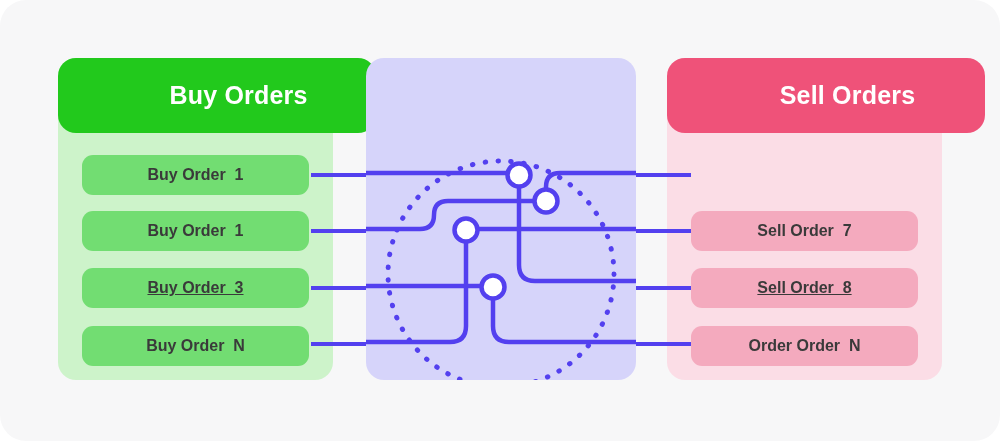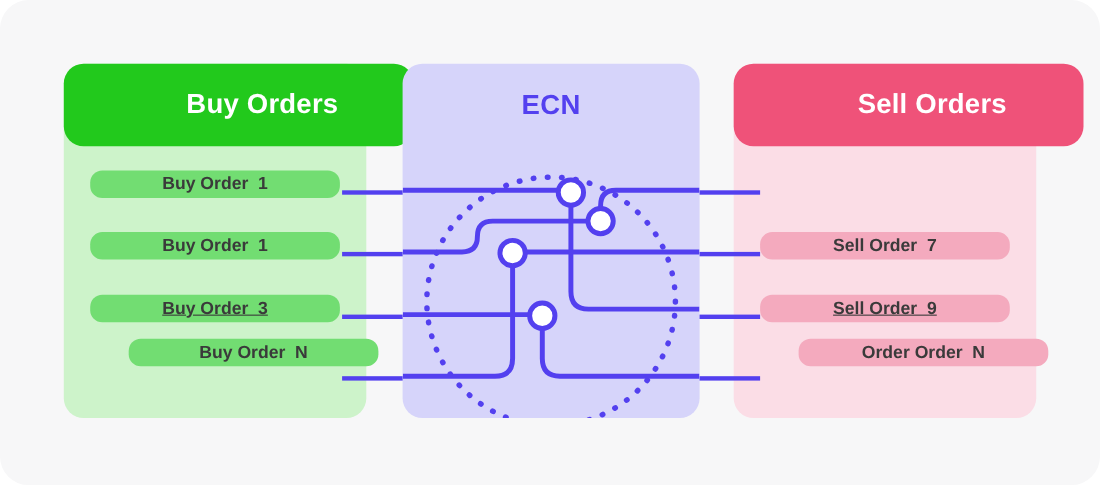--- a/index.html
+++ b/index.html
@@ -31,27 +31,27 @@
 
   #ecn-title{
     position:absolute;left:0;top:0;width:270px;height:76px;
     display:flex;align-items:center;justify-content:center;
     color:#5340ef;font-size:25px;font-weight:bold;letter-spacing:.4px;
     z-index:4;
   }
 
   
   .pill{
-    position:absolute;left:24px;width:227px;height:25px;border-radius:11px;
+    position:absolute;left:24px;width:227px;height:40px;border-radius:11px;
     display:flex;align-items:center;justify-content:center;
     font-size:16px;font-weight:bold;color:#3a3a3a;white-space:pre;
   }
   #buy-panel  .pill{background:#72dd72;}
   #sell-panel .pill{background:#f4aabe;}
-  .r0{top:97px;} .r1{top:153px;} .r2{top:210px;text-decoration:underline;} .r3{top:250px;margin-left:35px;}
+  .r0{top:97px;} .r1{top:153px;} .r2{top:210px;text-decoration:underline;} .r3{top:268px;}
 
   
   .stub{position:absolute;height:4px;background:#5340ef;}
   .stub.left{left:311px;width:58px;}
   .stub.right{left:633px;width:58px;}
   .y0{top:173px;} .y1{top:229px;} .y2{top:286px;} .y3{top:342px;}
 
   #ecn-svg{position:absolute;left:0;top:0;width:270px;height:322px;}
 </style>
 </head>
@@ -63,36 +63,35 @@
     <div class="panel-header" id="buy-header">Buy Orders</div>
     <div class="pill r0">Buy Order  1</div>
     <div class="pill r1">Buy Order  1</div>
     <div class="pill r2">Buy Order  3</div>
     <div class="pill r3">Buy Order  N</div>
   </div>
 
   <div class="panel" id="sell-panel">
     <div class="panel-header" id="sell-header">Sell Orders</div>
     <div class="pill r1">Sell Order  7</div>
-    <div class="pill r2">Sell Order  9</div>
+    <div class="pill r2">Sell Order  8</div>
     <div class="pill r3">Order Order  N</div>
   </div>
 
   <div class="stub left  y0"></div>
   <div class="stub left  y1"></div>
   <div class="stub left  y2"></div>
   <div class="stub left  y3"></div>
   <div class="stub right y0"></div>
   <div class="stub right y1"></div>
   <div class="stub right y2"></div>
   <div class="stub right y3"></div>
 
   <div id="ecn-panel">
 
-    <div id="ecn-title">ECN</div>
 
     <svg id="ecn-svg" viewBox="0 0 270 322">
 
       <circle cx="135" cy="216" r="113" fill="none" stroke="#5340ef" stroke-width="5" stroke-linecap="round" stroke-dasharray="0.5 12.4"></circle>
 
       <g fill="none" stroke="#5340ef" stroke-width="4.5" stroke-linecap="butt">
 
         <path d="M0,115 H153"></path>
         <path d="M153,117 V207 q0,16 16,16 H270"></path>
 

